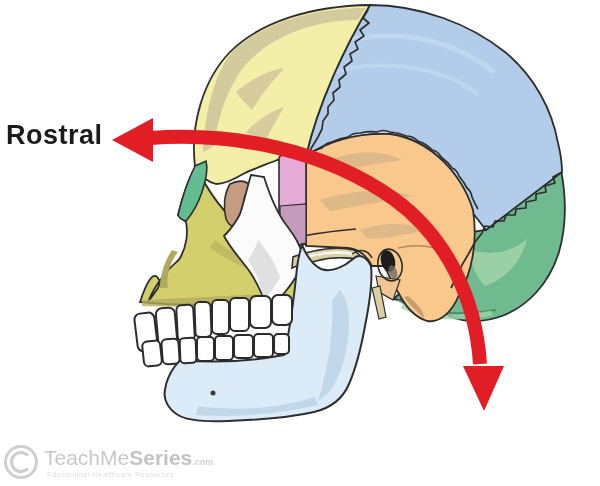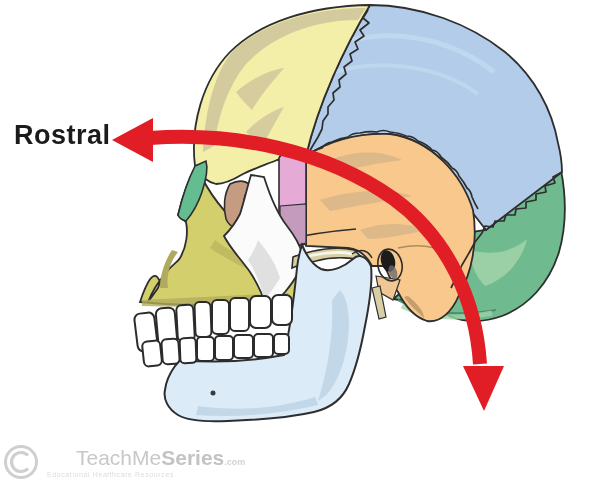--- a/index.html
+++ b/index.html
@@ -1,25 +1,25 @@
 <!DOCTYPE html>
 <html><head>
 <meta charset="utf-8">
 <style>
   html,body{margin:0;padding:0;background:#fff;}
   .stage{position:relative;width:600px;height:486px;background:#ffffff;overflow:hidden;
          font-family:"Liberation Sans",sans-serif;}
   .stage svg{position:absolute;left:0;top:0;}
   .axis-label{position:absolute;font-weight:700;font-size:27px;color:#1b1b1b;
               letter-spacing:0.5px;white-space:nowrap;}
-  .label-rostral{left:14px;top:120px;}
+  .label-rostral{left:6px;top:120px;}
   .label-caudal{left:431px;top:409px;}
   .watermark{position:absolute;left:2px;top:443px;width:260px;height:40px;}
   .wm-circle{position:absolute;left:0;top:0;}
-  .wm-brand{position:absolute;left:42px;top:3px;white-space:nowrap;color:#c8c8c8;margin-left:32px;}
+  .wm-brand{position:absolute;left:42px;top:3px;white-space:nowrap;color:#c8c8c8;}
   .wm-regular{font-size:21px;font-weight:400;color:#c8c8c8;}
   .wm-bold{font-size:21px;font-weight:700;color:#c3c3c3;}
   .wm-domain{font-size:9px;color:#d2d2d2;font-weight:700;}
   .wm-tagline{position:absolute;left:45px;top:28px;font-size:7px;color:#dcdcdc;
               letter-spacing:0.6px;white-space:nowrap;}
 </style>
 </head>
 <body>
 
 <div class="stage">

